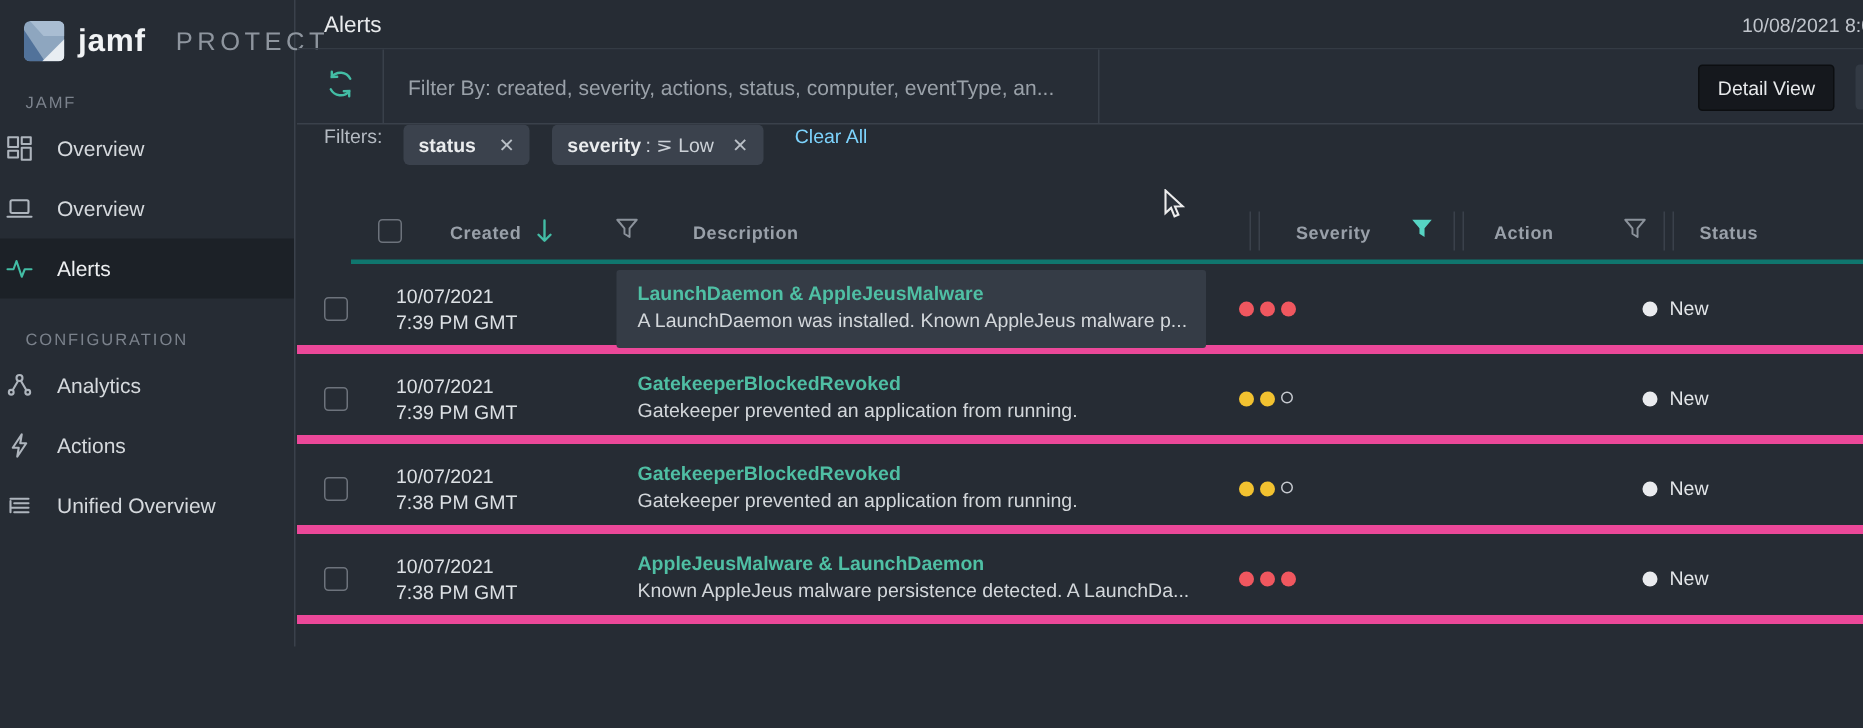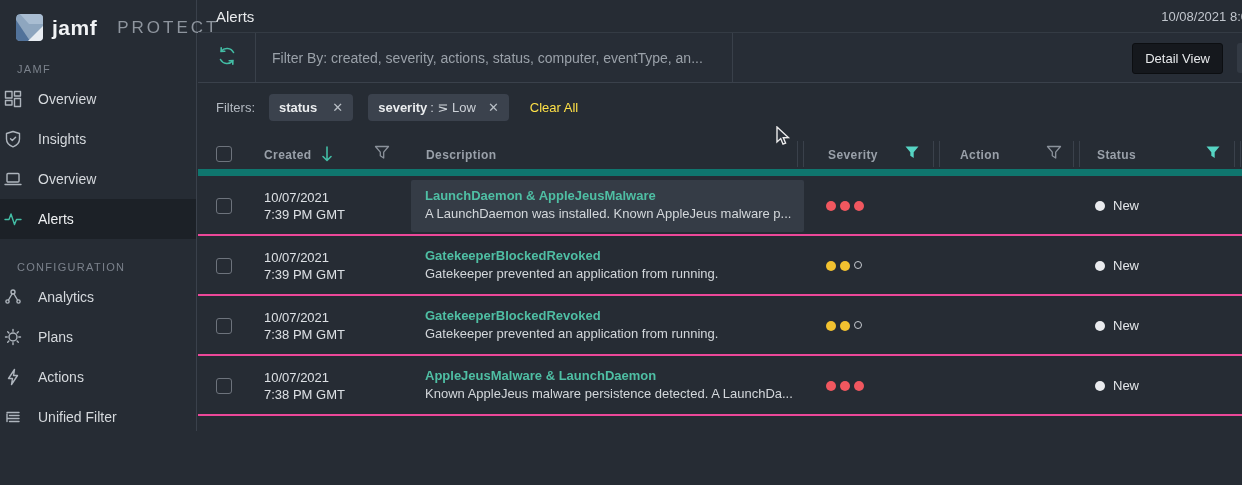--- a/index.html
+++ b/index.html
@@ -45,42 +45,42 @@
   .filter-input {
     width:100%; background:transparent; border:none; outline:none;
     color:#9aa1a9; font-size:14px; font-family:"Liberation Sans",sans-serif; padding-left:16px;
   }
   .filter-input::placeholder { color:#9aa1a9; opacity:1; }
   .detail-view-btn {
     position:absolute; right:19px; top:10px; background:#15181d; color:#e7e9eb;
     font-size:13px; padding:7px 12px; border-radius:3px; border:1px solid #0c0e11; cursor:pointer;
   }
   .edge-sliver { position:absolute; right:0; top:10px; width:5px; height:30px; background:#333a44; border-radius:3px 0 0 3px; }
-  .filtersrow { height:49px; display:flex; align-items:center; padding-left:18px; }
+  .filtersrow { height:49px; display:flex; align-items:flex-start; padding-left:18px; }
   .filters-label { color:#b4bac2; margin-right:14px; }
   .chip {
     background:#3b424d; border-radius:4px; padding:6px 10px; display:flex; align-items:center;
     margin-right:15px; font-size:13px; color:#ccd1d7; white-space:nowrap;
   }
   .chip b { color:#eaecee; font-weight:bold; margin-right:3px; }
   .chip .x { margin-left:12px; color:#b9bfc6; cursor:pointer; font-size:13px; }
-  .clear-all { color:#fde047; cursor:pointer; margin-left:6px; }
+  .clear-all { color:#7dd3fc; cursor:pointer; margin-left:6px; }
   
-  .thead { position:relative; height:44px; border-bottom:7px solid #0f766e; }
+  .thead { position:relative; height:44px; border-bottom:3px solid #0f766e;margin-left:36px; }
   .th { position:absolute; top:16px; font-size:12px; font-weight:bold; color:#99a0a9; letter-spacing:.4px; }
   .cb {
     display:inline-block; width:16px; height:16px; border:1.5px solid #6d737c; border-radius:3px;
     background:transparent; cursor:pointer;
   }
   .thead .cb { position:absolute; left:18px; top:14px; }
   .sort-arrow { position:absolute; left:122px; top:13px; }
   .funnel { position:absolute; top:13px; cursor:pointer; }
   .coldiv { position:absolute; top:9px; width:1px; height:26px; background:#3a414b; }
   .rows { position:relative; }
-  .row { position:relative; height:60px; border-bottom:2px solid #ec4899; }
+  .row { position:relative; height:60px; border-bottom:6px solid #ec4899; }
   .row .cb { position:absolute; left:18px; top:22px; }
   .created { position:absolute; left:66px; top:13px; line-height:17px; color:#dde1e5; }
   .desc { position:absolute; left:227px; top:11px; line-height:18px; }
   .desc .t { color:#4fbfa4; font-weight:bold; cursor:pointer; }
   .desc .s { color:#d3d7db; }
   .row.hl .desc-bg { position:absolute; left:213px; top:4px; width:393px; height:52px; background:#353c46; border-radius:2px; }
   .sev { position:absolute; left:628px; top:25px; display:flex; gap:4px; }
   .dot { width:10px; height:10px; border-radius:50%; display:inline-block; }
   .dot.empty { border:1.5px solid #c6cad0; width:8px; height:8px; }
   .status { position:absolute; left:897px; top:22px; display:flex; align-items:center; gap:8px; color:#e3e6e9; }
@@ -114,29 +114,20 @@
           <rect x="10.5" y="1.5" width="6" height="4.5"></rect>
           <rect x="1.5" y="10.5" width="6.5" height="4.5"></rect>
           <rect x="10.5" y="8.5" width="6" height="8"></rect>
         </svg>
     </span>
     <span>Overview</span>
   </div>
   <div class="nav-item">
     <span class="ic">
       <svg width="18" height="18" viewBox="0 0 18 18">
-          <path d="M9 1.5 L15.5 3.5 V9 C15.5 13 12.5 15.5 9 16.8 C5.5 15.5 2.5 13 2.5 9 V3.5 Z"></path>
-          <path d="M6.5 8.8 L8.3 10.6 L11.6 7.2"></path>
-        </svg>
-    </span>
-    <span>Insights</span>
-  </div>
-  <div class="nav-item">
-    <span class="ic">
-      <svg width="18" height="18" viewBox="0 0 18 18">
           <rect x="3" y="3.5" width="12" height="8.5" rx="1"></rect>
           <path d="M1 14.5 H17"></path>
         </svg>
     </span>
     <span>Overview</span>
   </div>
   <div class="nav-item active">
     <span class="ic">
       <svg width="18" height="18" viewBox="0 0 18 18">
           <polyline points="1,9.5 5,9.5 7,4 10.5,14.5 12.5,9.5 17,9.5"></polyline>
@@ -154,41 +145,32 @@
           <circle cx="3.5" cy="13.5" r="1.6"></circle>
           <circle cx="14.5" cy="13.5" r="1.6"></circle>
           <path d="M8 6 L4.5 12 M10 6 L13.5 12"></path>
         </svg>
     </span>
     <span>Analytics</span>
   </div>
   <div class="nav-item">
     <span class="ic">
       <svg width="18" height="18" viewBox="0 0 18 18">
-          <circle cx="9" cy="9" r="4"></circle>
-          <path d="M9 1.5 V3.2 M9 14.8 V16.5 M1.5 9 H3.2 M14.8 9 H16.5 M3.7 3.7 L4.9 4.9 M13.1 13.1 L14.3 14.3 M14.3 3.7 L13.1 4.9 M4.9 13.1 L3.7 14.3"></path>
-        </svg>
-    </span>
-    <span>Plans</span>
-  </div>
-  <div class="nav-item">
-    <span class="ic">
-      <svg width="18" height="18" viewBox="0 0 18 18">
           <path d="M10.5 1.5 L4.5 10.5 H8.5 L7.5 16.5 L13.5 7.5 H9.5 Z"></path>
         </svg>
     </span>
     <span>Actions</span>
   </div>
   <div class="nav-item">
     <span class="ic">
       <svg width="18" height="18" viewBox="0 0 18 18">
           <path d="M3 4.5 H15 M5.5 7.5 H15 M3 10.5 H15 M5.5 13.5 H15 M3 6 V13.5"></path>
         </svg>
     </span>
-    <span>Unified Filter</span>
+    <span>Unified Overview</span>
   </div>
   <div class="nav-item teal-icon">
     
     
   </div>
 </div>
 
 <div class="main">
 
   <div class="topbar">

